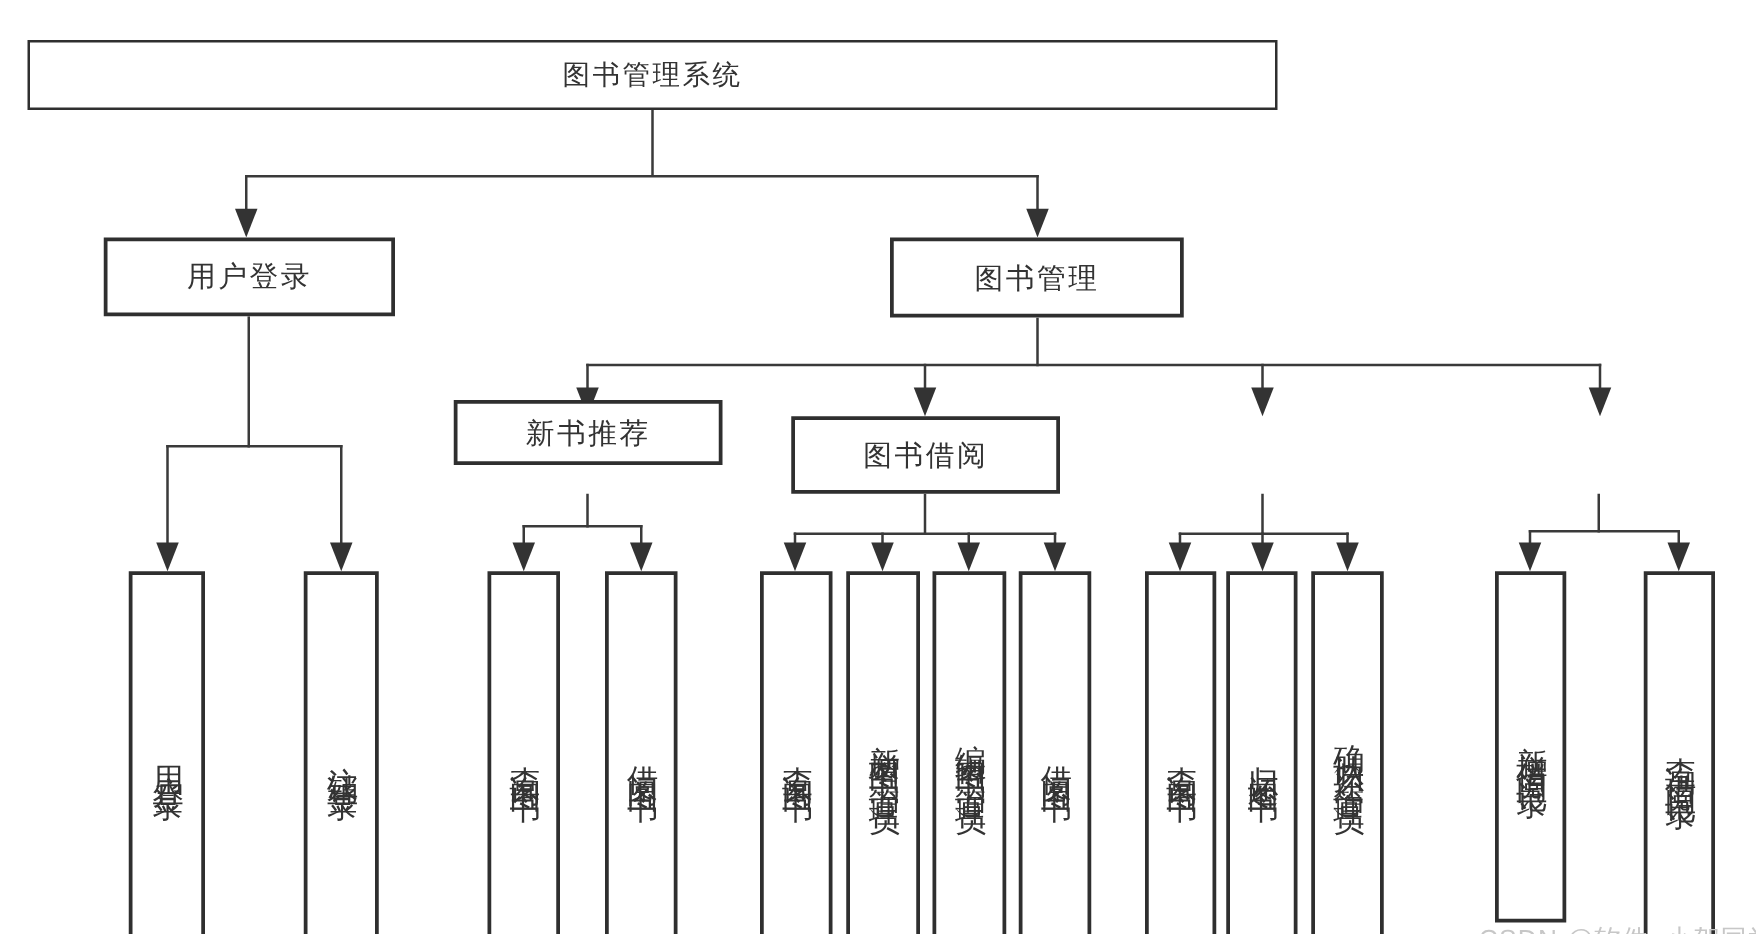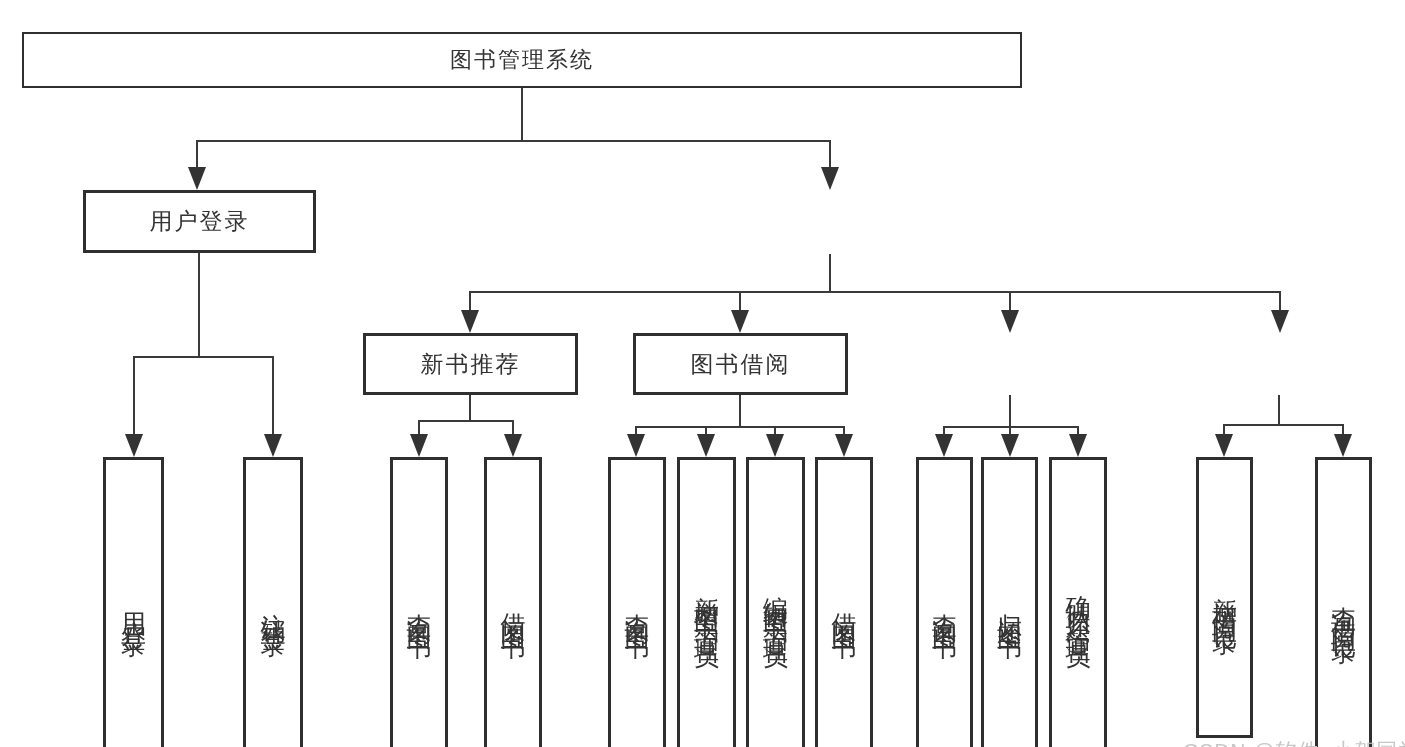--- a/index.html
+++ b/index.html
@@ -134,22 +134,23 @@
   <div class="hline" style="left:1223px; top:404px; width:121px;"></div>
   <div class="vline" style="left:1223px; top:404px; height:12px;"></div>
   <div class="arrowhead" style="left:1215px; top:414px;"></div>
   <div class="vline" style="left:1342px; top:404px; height:12px;"></div>
   <div class="arrowhead" style="left:1334px; top:414px;"></div>
 
   <div class="hbox root" style="left:22px; top:12px; width:1000px; height:56px;">图书管理系统</div>
 
   <div class="hbox" style="left:83px; top:170px; width:233px; height:63px;">用户登录</div>
 
-
-  <div class="hbox" style="left:363px; top:313px; width:215px; height:62px;">新书推荐</div>
+  <div class="hbox" style="left:712px; top:170px; width:235px; height:64px;">图书管理</div>
+
+  <div class="hbox" style="left:363px; top:300px; width:215px; height:52px;">新书推荐</div>
 
   <div class="hbox" style="left:633px; top:313px; width:215px; height:62px;">图书借阅</div>
 
 
 
   <div class="leaf" style="left:103px; width:61px;">
     <span>用户登录</span>
   </div>
 
   <div class="leaf" style="left:243px; width:60px;">

